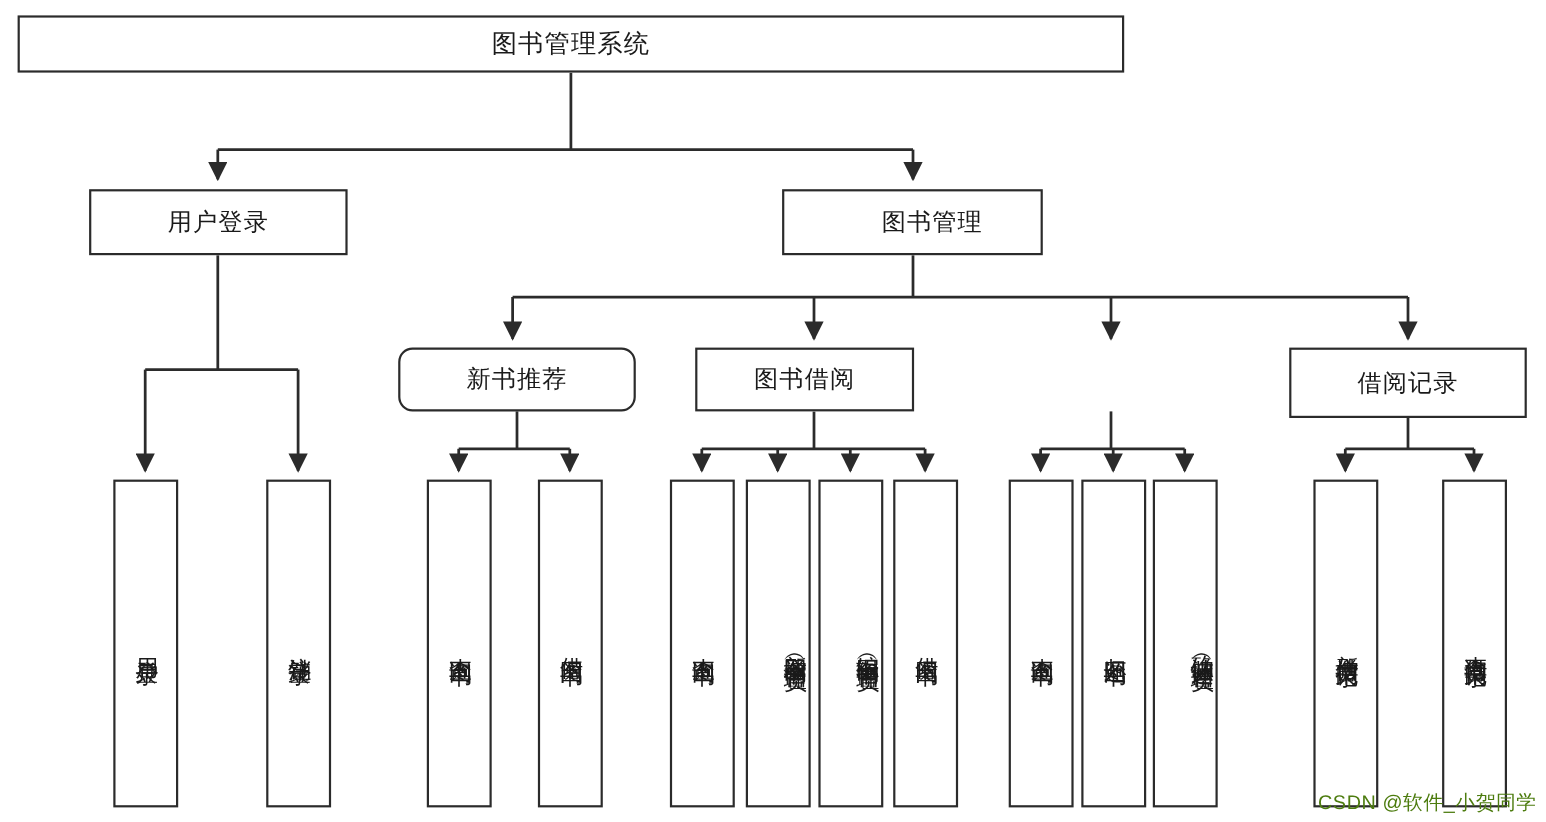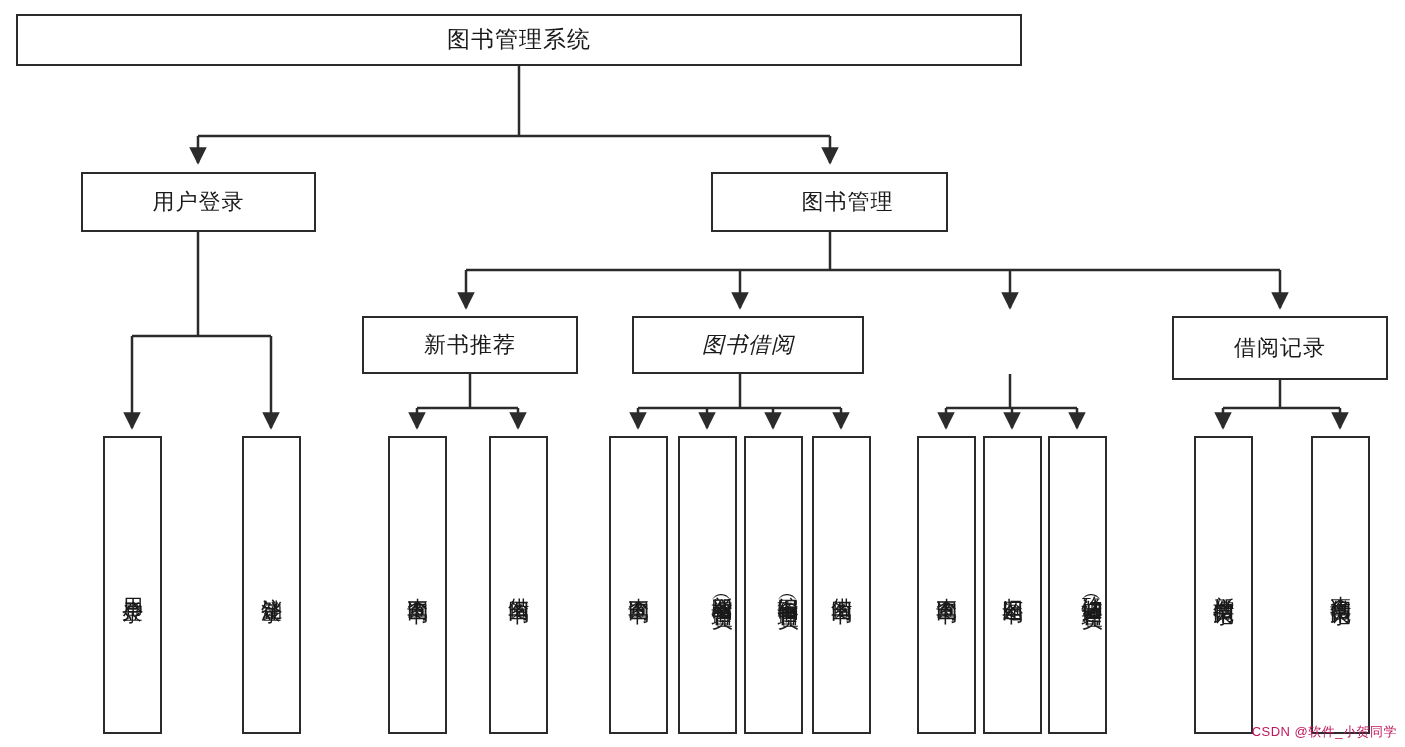--- a/index.html
+++ b/index.html
@@ -56,22 +56,22 @@
     padding-top: 6px;
   }
   .node.vert.centered {
     align-items: center;
     padding-top: 0;
   }
   .watermark {
     position: absolute;
     right: 8px;
     bottom: 6px;
-    font-size: 13px;
-    color: #be185d;
+    font-size: 18px;
+    color: #4d7c0f;
     letter-spacing: 0.5px;
     z-index: 3;
     white-space: nowrap;
   }
 </style>
 </head>
 <body>
 
 <div id="canvas">
 
@@ -123,22 +123,22 @@
       <path d="M 1223 408 L 1223 428" marker-end="url(#arrow)"></path>
       <path d="M 1340 408 L 1340 428" marker-end="url(#arrow)"></path>
     </g>
   </svg>
 
   <div class="node horiz root" style="left:16px; top:14px; width:1006px; height:52px;">图书管理系统</div>
 
   <div class="node horiz" style="left:81px; top:172px; width:235px; height:60px;">用户登录</div>
   <div class="node horiz" style="left:711px; top:172px; width:237px; height:60px;padding-left:36px;">图书管理</div>
 
-  <div class="node horiz" style="left:362px; top:316px; width:216px; height:58px;">新书推荐</div>
-  <div class="node horiz" style="left:632px; top:316px; width:232px; height:58px;font-style:italic;">图书借阅</div>
+  <div class="node horiz" style="left:362px; top:316px; width:216px; height:58px;border-radius:13px;">新书推荐</div>
+  <div class="node horiz" style="left:632px; top:316px; width:199px; height:58px;">图书借阅</div>
   <div class="node horiz" style="left:1172px; top:316px; width:216px; height:64px;">借阅记录</div>
 
   <div class="node vert centered" style="left:103px; top:436px; width:59px; height:298px;">用户登录</div>
   <div class="node vert centered" style="left:242px; top:436px; width:59px; height:298px;">注销登录</div>
 
   <div class="node vert centered" style="left:388px; top:436px; width:59px; height:298px;">查询图书</div>
   <div class="node vert centered" style="left:489px; top:436px; width:59px; height:298px;">借阅图书</div>
 
   <div class="node vert centered" style="left:609px; top:436px; width:59px; height:298px;">查询图书</div>
   <div class="node vert" style="left:678px; top:436px; width:59px; height:298px;">新增图书（管理员）</div>

